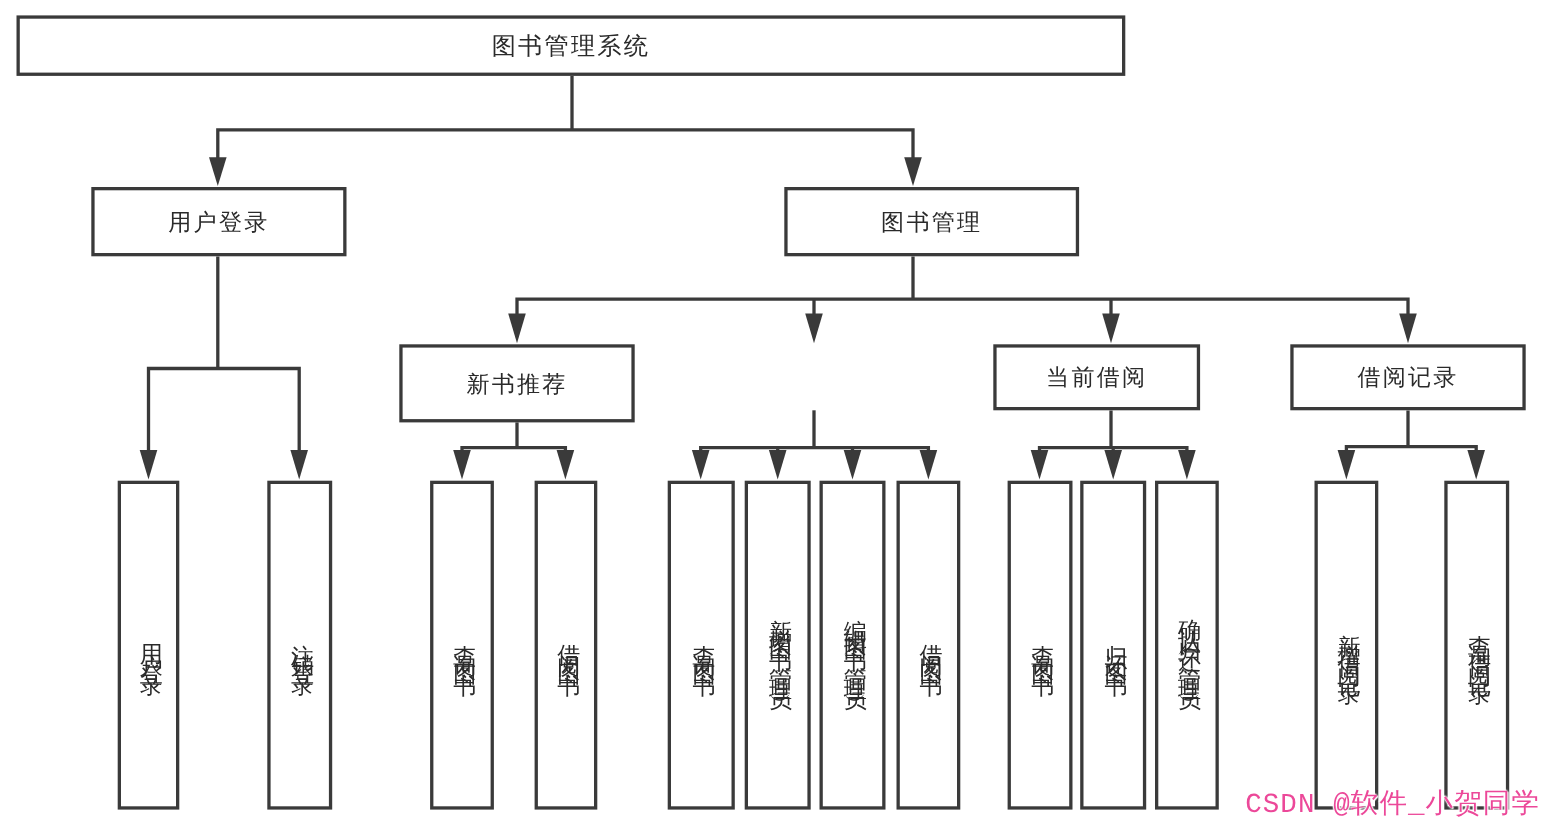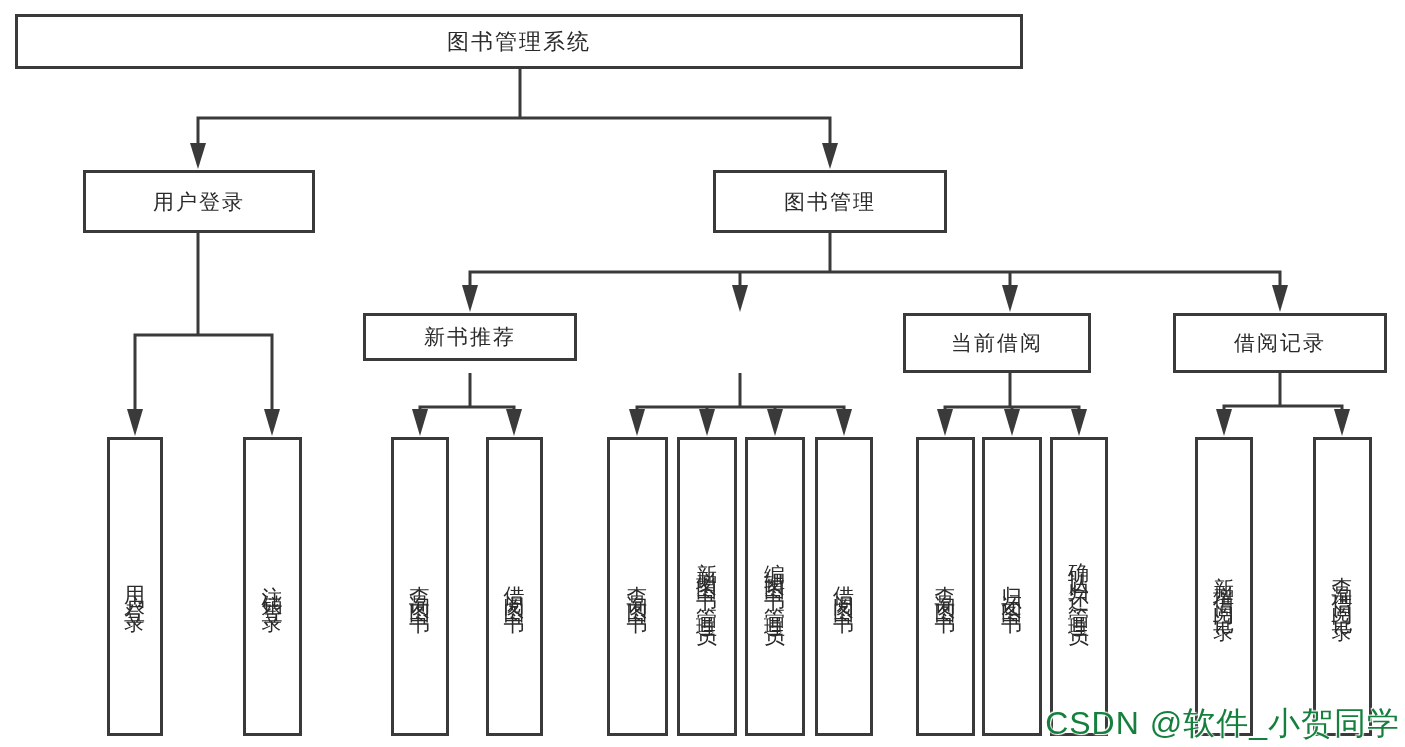--- a/index.html
+++ b/index.html
@@ -2,21 +2,21 @@
 <html><head>
 <meta charset="utf-8">
 <style>
   html, body { margin: 0; padding: 0; background: #ffffff; }
   .canvas {
     position: relative;
     width: 1405px;
     height: 747px;
     background: #ffffff;
     overflow: hidden;
-    font-family: Liberation Sans, sans-serif;
+    font-family: Liberation Mono, monospace;
   }
   .connector-layer {
     position: absolute;
     left: 0; top: 0;
     width: 1405px; height: 747px;
     z-index: 1;
   }
   .hbox {
     position: absolute;
     box-sizing: border-box;
@@ -47,23 +47,23 @@
     line-height: 1;
     font-size: 21px;
     letter-spacing: 9px;
     color: #2a2a2a;
     white-space: nowrap;
   }
   .watermark {
     position: absolute;
     right: 5px;
     bottom: 1px;
-    font-size: 32px;
+    font-size: 25px;
     letter-spacing: 1px;
-    color: #15803d;
+    color: #ec4899;
     z-index: 5;
     text-shadow: 0 0 2px #ffffff, 0 0 2px #ffffff, 1px 1px 1px #ffffff, -1px -1px 1px #ffffff;
     white-space: nowrap;
   }
 </style>
 </head>
 <body>
 
 <div class="canvas">
 
@@ -115,23 +115,23 @@
       <polygon points="1004,409 1020,409 1012,436"></polygon>
       <polygon points="1071,409 1087,409 1079,436"></polygon>
       <polygon points="1216,409 1232,409 1224,436"></polygon>
       <polygon points="1334,409 1350,409 1342,436"></polygon>
     </g>
   </svg>
 
   <div class="hbox" style="left:15px; top:14px; width:1008px; height:55px; font-size:22px;">图书管理系统</div>
 
   <div class="hbox" style="left:83px; top:170px; width:232px; height:63px;">用户登录</div>
-  <div class="hbox" style="left:713px; top:170px; width:234px; height:63px;">图书管理</div>
+  <div class="hbox" style="left:713px; top:170px; width:268px; height:63px;">图书管理</div>
 
-  <div class="hbox" style="left:363px; top:313px; width:214px; height:48px;">新书推荐</div>
+  <div class="hbox" style="left:363px; top:313px; width:214px; height:71px;">新书推荐</div>
   <div class="hbox" style="left:903px; top:313px; width:188px; height:60px;">当前借阅</div>
   <div class="hbox" style="left:1173px; top:313px; width:214px; height:60px;">借阅记录</div>
 
   <div class="vbox" style="left:107px; top:437px; width:56px; height:299px;">
     <span class="vtext">用户登录</span>
   </div>
   <div class="vbox" style="left:243px; top:437px; width:59px; height:299px;">
     <span class="vtext">注销登录</span>
   </div>
 

